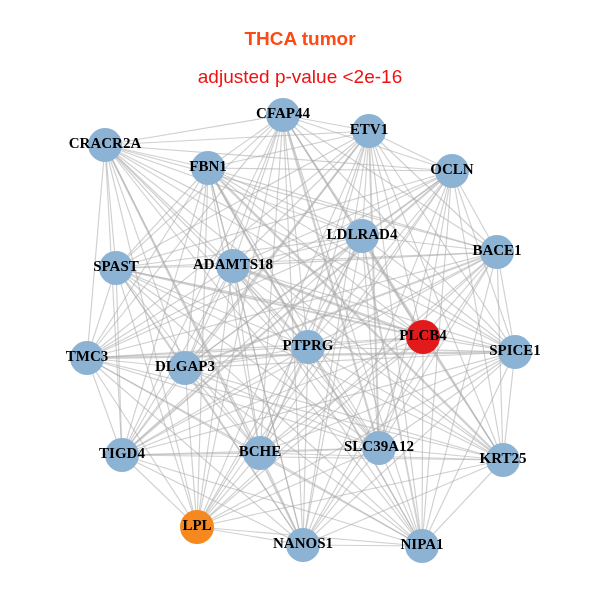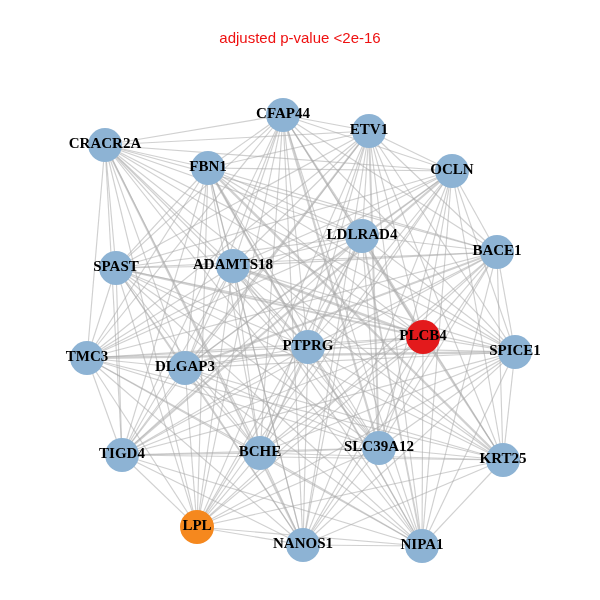--- a/index.html
+++ b/index.html
@@ -24,41 +24,42 @@
     text-align: center;
     z-index: 2;
     pointer-events: none;
   }
   .title {
     font-size: 19px;
     font-weight: bold;
     line-height: 21px;
   }
   .subtitle {
-    font-size: 15px;
+    font-size: 19px;
     font-weight: normal;
     line-height: 18px;
-    margin-top: 1px;
+    margin-top: 19px;
   }
   svg.network {
     position: absolute;
     top: 0;
     left: 0;
     z-index: 1;
   }
   svg.network text {
     font-family: "Liberation Serif", "DejaVu Serif", serif;
     font-weight: bold;
   }
 </style>
 </head>
 <body style="background: rgb(255, 255, 255);">
 
 <div class="figure">
   <div class="header">
+    <div class="title" style="color: rgb(251, 74, 20);">THCA tumor</div>
     <div class="subtitle" style="color: rgb(238, 17, 17);">adjusted p-value &lt;2e-16</div>
   </div>
   <svg class="network" width="600" height="600" viewBox="0 0 600 600">
       <g>
         <line x1="283" y1="115" x2="369" y2="131" stroke="#aaaaaa" stroke-width="1.15" stroke-opacity="0.55"></line>
         <line x1="283" y1="115" x2="105" y2="145" stroke="#aaaaaa" stroke-width="1.15" stroke-opacity="0.55"></line>
         <line x1="283" y1="115" x2="208" y2="168" stroke="#aaaaaa" stroke-width="1.15" stroke-opacity="0.55"></line>
         <line x1="283" y1="115" x2="452" y2="171" stroke="#aaaaaa" stroke-width="1.15" stroke-opacity="0.55"></line>
         <line x1="283" y1="115" x2="362" y2="236" stroke="#aaaaaa" stroke-width="1.15" stroke-opacity="0.55"></line>
         <line x1="283" y1="115" x2="497" y2="252" stroke="#aaaaaa" stroke-width="1.15" stroke-opacity="0.55"></line>

